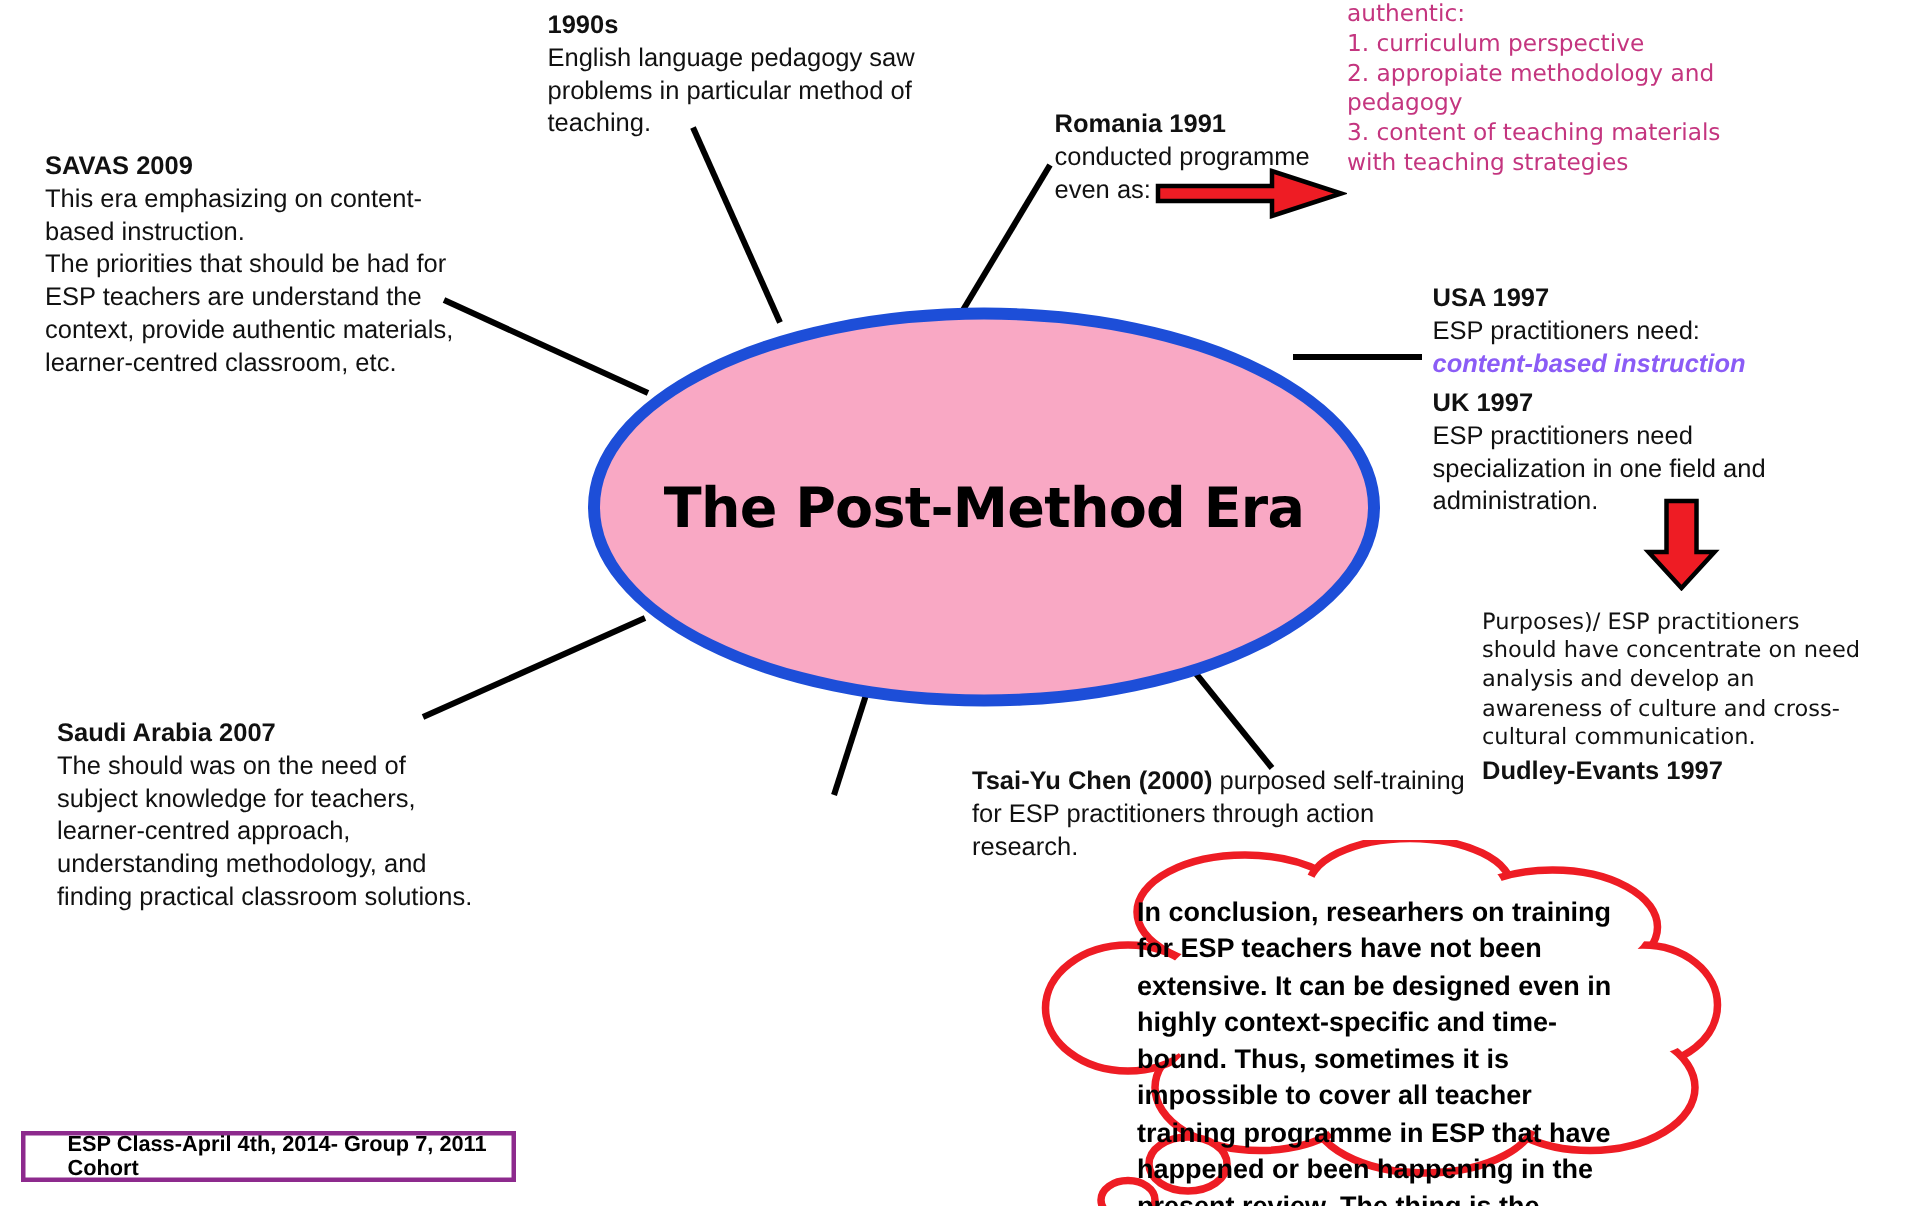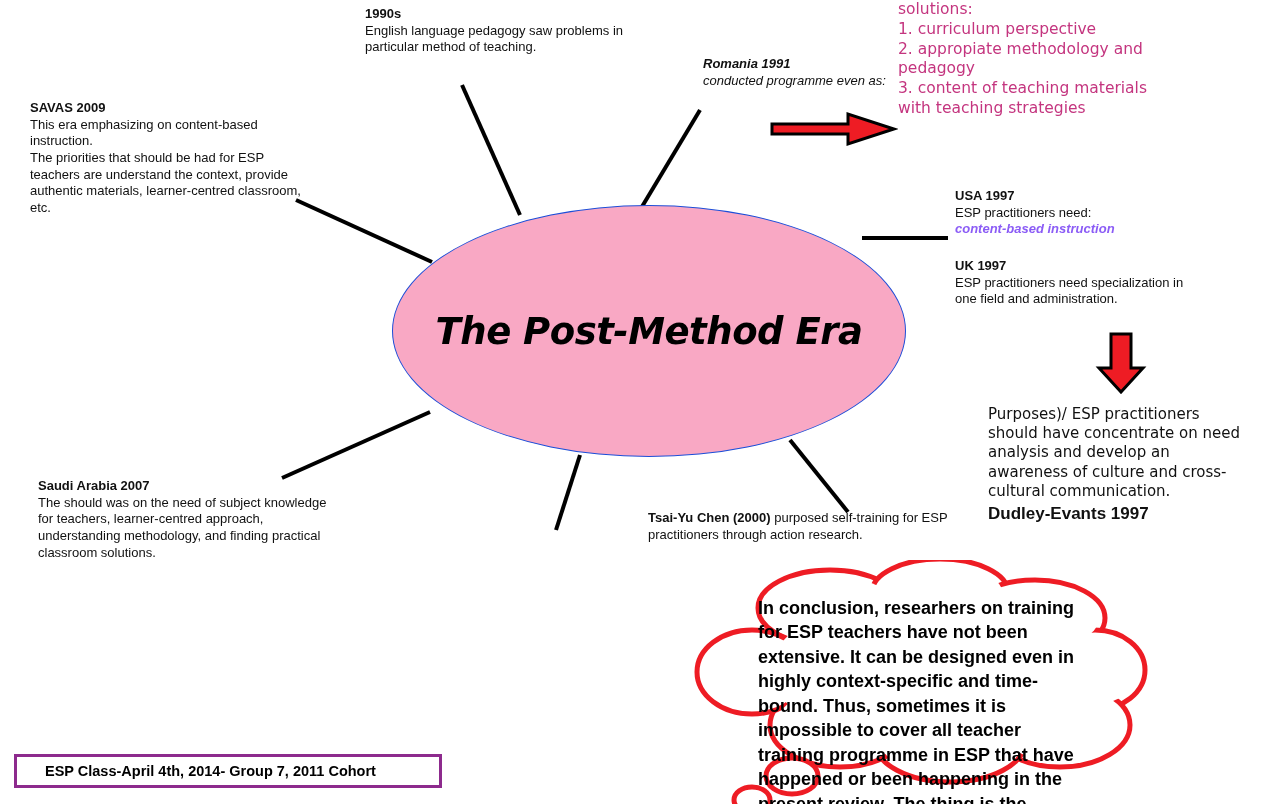--- a/index.html
+++ b/index.html
@@ -21,21 +21,21 @@
   #lines {
     position: absolute;
     left: 0;
     top: 0;
     width: 1276px;
     height: 804px;
     pointer-events: none;
   }
   .node {
     position: absolute;
-    font-size: 13px;
+    font-size: 17px;
     line-height: 1.28;
     color: #111111;
   }
   .node .ttl {
     font-weight: bold;
     display: block;
   }
   .node .bdy {
     display: block;
   }
@@ -43,41 +43,40 @@
     font-weight: bold;
   }
 
   
   #center-ellipse {
     position: absolute;
     left: 392px;
     top: 205px;
     width: 512px;
     height: 250px;
-    border: 1px solid #1d4ed8;
+    border: 8px solid #1d4ed8;
     border-radius: 50%;
     background: #f9a8c4;
     display: flex;
     align-items: center;
     justify-content: center;
-    font-style: italic;
   }
   #center-ellipse .label {
     font-family: "DejaVu Sans", sans-serif;
     font-weight: bold;
     font-size: 37px;
     letter-spacing: -0.5px;
     color: #000000;
     text-align: center;
   }
 
   
   #node-1990s { left: 365px; top: 6px; width: 275px; }
   #node-savas { left: 30px; top: 100px; width: 280px; }
-  #node-romania { left: 703px; top: 56px; width: 195px; font-style: italic; }
+  #node-romania { left: 703px; top: 72px; width: 195px; }
   #node-covering { left: 898px; top: 0px; width: 250px; color: #c4357f; font-family: "DejaVu Sans", sans-serif; font-size: 15.5px; }
   #node-usa { left: 955px; top: 188px; width: 230px; }
   #node-uk { left: 955px; top: 258px; width: 230px; }
   #node-purposes { left: 988px; top: 405px; width: 265px; font-family: "DejaVu Sans", sans-serif; font-size: 15px; }
   #node-saudi { left: 38px; top: 478px; width: 290px; }
   #node-ling { left: 378px; top: 530px; width: 275px; }
   #node-tsai { left: 648px; top: 510px; width: 330px; }
 
   .node.pink-list div { margin: 0; }
   .blue-ital {
@@ -107,21 +106,21 @@
     font-size: 18px;
     line-height: 1.36;
     color: #000000;
   }
 
   
   #footer-box {
     position: absolute;
     left: 14px;
     top: 754px;
-    width: 428px;
+    width: 330px;
     height: 34px;
     border: 3px solid #8d2a8d;
     display: flex;
     align-items: center;
     padding-left: 28px;
     box-sizing: border-box;
     background: #ffffff;
   }
   #footer-box span {
     font-weight: bold;
@@ -161,21 +160,21 @@
   <div class="node" id="node-romania">
     <span class="ttl">Romania 1991</span>
     <span class="bdy">conducted programme even as:</span>
   </div>
 
   <svg style="position:absolute; left:770px; top:110px; width:128px; height:40px;" viewBox="0 0 128 40">
     <polygon points="2,14 78,14 78,4 124,19 78,34 78,24 2,24" fill="#ee1c24" stroke="#000000" stroke-width="3"></polygon>
   </svg>
 
   <div class="node pink-list" id="node-covering">
-    <div>solutions:</div>
+    <div>authentic:</div>
     <div>1. curriculum perspective</div>
     <div>2. appropiate methodology and pedagogy</div>
     <div>3. content of teaching materials with teaching strategies</div>
   </div>
 
   <div class="node" id="node-usa">
     <span class="ttl">USA 1997</span>
     <span class="bdy">ESP practitioners need:</span>
     <span class="bdy blue-ital">content-based instruction</span>
   </div>

